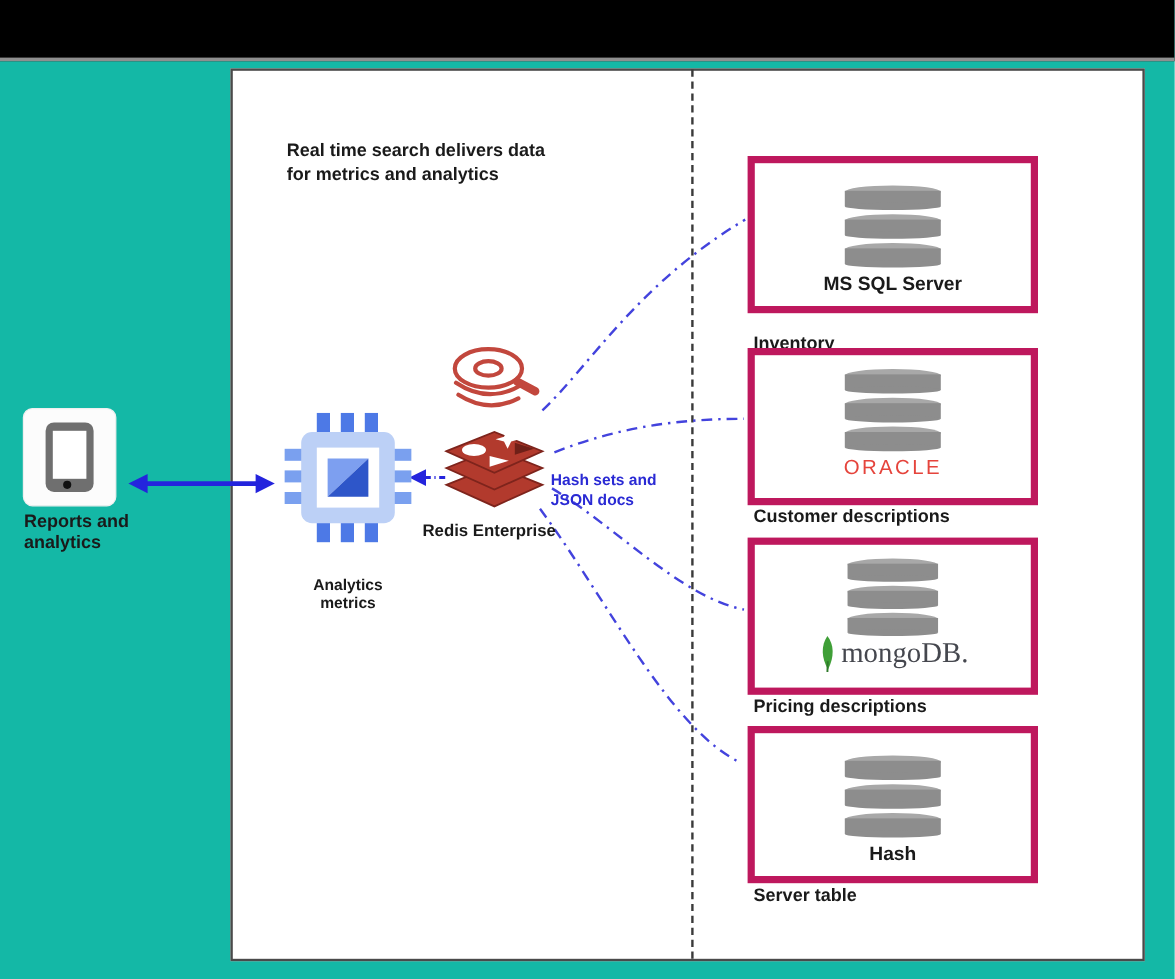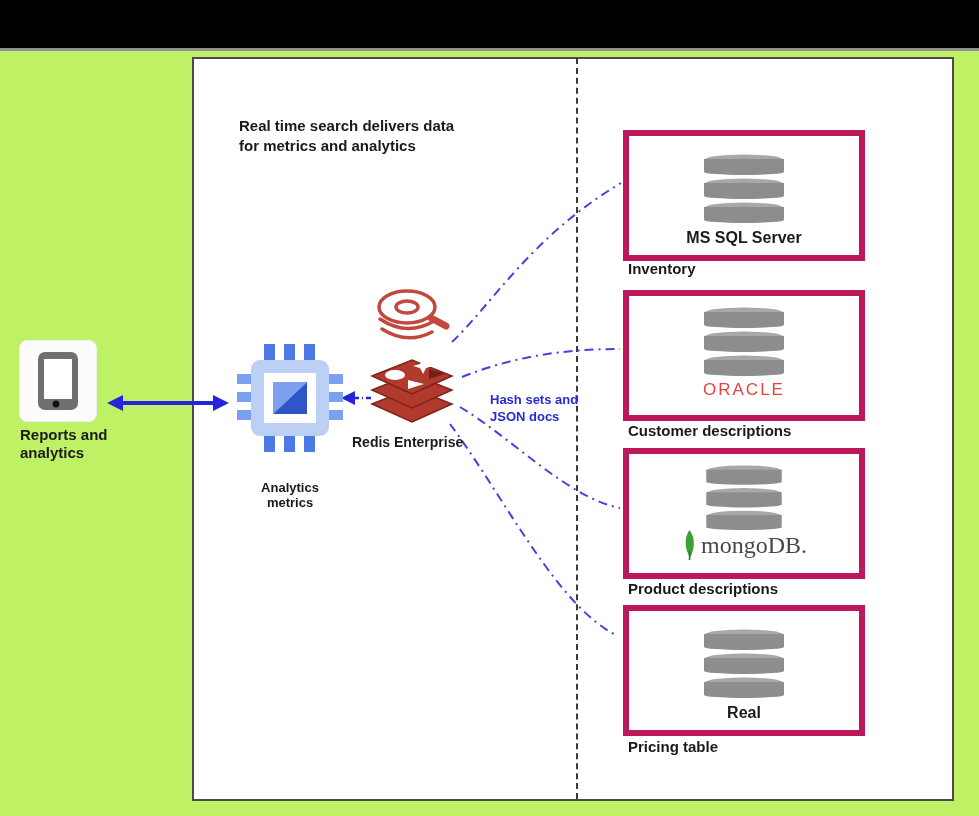--- a/index.html
+++ b/index.html
@@ -1,35 +1,35 @@
 <!DOCTYPE html>
 <html><head>
 <meta charset="utf-8">
 <style>
   html,body{margin:0;padding:0;background:#fff;}
-  .stage{position:relative;width:979px;height:816px;background:#bef264;overflow:hidden;
+  .stage{position:relative;width:979px;height:816px;background:#14b8a6;overflow:hidden;
          font-family:"Liberation Sans",sans-serif;color:#1a1a1a;}
   .topbar{position:absolute;left:0;top:0;width:979px;height:48px;background:#000;
           border-bottom:3px solid #8f8f8f;}
   .frame{position:absolute;left:192px;top:57px;width:758px;height:740px;
          border:2px solid #4a4a4a;background:#fff;}
   .divider{position:absolute;left:576px;top:58px;height:741px;border-left:2px dashed #3a3a3a;}
   .title{position:absolute;left:239px;top:116px;font-size:15px;font-weight:700;
          line-height:20px;white-space:pre-line;}
   .phone-card{position:absolute;left:19px;top:340px;width:76px;height:80px;background:#fcfcfc;
               border:1px solid #efefef;border-radius:8px;display:flex;align-items:center;justify-content:center;}
   .reports{position:absolute;left:20px;top:426px;font-size:15px;font-weight:700;line-height:18px;white-space:pre-line;}
   .overlay{position:absolute;left:0;top:0;width:979px;height:816px;pointer-events:none;}
   .chip{position:absolute;left:237px;top:344px;}
   .analytics-label{position:absolute;left:242px;top:480px;width:96px;text-align:center;
                    font-size:13px;font-weight:700;line-height:15px;white-space:pre-line;}
   .redisearch{position:absolute;left:374px;top:287px;}
   .redis{position:absolute;left:366px;top:350px;}
   .redis-label{position:absolute;left:352px;top:434px;font-size:14px;font-weight:700;}
-  .hash{position:absolute;left:490px;top:391px;font-size:13px;font-weight:700;line-height:17px;
+  .hash{position:absolute;left:459px;top:391px;font-size:13px;font-weight:700;line-height:17px;
         white-space:pre-line;color:#2a2ad4;}
   .dbbox{position:absolute;left:623px;width:230px;height:119px;border:6px solid #be185d;background:#fff;
          display:flex;flex-direction:column;align-items:center;}
   .cyl{margin-top:18px;}
   .cyl.tight{margin-top:11px;}
   .dbname{font-size:16px;font-weight:700;margin-top:5px;}
   .oracle-name{color:#e5443c;font-size:17px;font-weight:400;letter-spacing:2px;margin-top:3px;}
   .mongo-row{display:flex;align-items:center;gap:3px;margin-top:-2px;}
   .mongo-text{font-family:"Liberation Serif",serif;font-size:24px;color:#45474e;}
   .caption{position:absolute;left:628px;font-size:15px;font-weight:700;}
@@ -137,21 +137,21 @@
           <ellipse cx="41" cy="18" rx="40" ry="3" fill="#8d8d8d"></ellipse>
         </g>
       <g transform="translate(0,48)">
           <ellipse cx="41" cy="6" rx="40" ry="5.5" fill="#a8a8a8"></ellipse>
           <rect x="1" y="5" width="80" height="13" fill="#8d8d8d"></rect>
           <ellipse cx="41" cy="18" rx="40" ry="3" fill="#8d8d8d"></ellipse>
         </g>
     </svg>
     <div class="dbname">MS SQL Server</div>
   </div>
-  <div class="caption" style="top:260px">Inventory</div>
+  <div class="caption" style="top:278px">Inventory</div>
 
   <div class="dbbox" style="top:290px">
     <svg class="cyl tight" width="82" height="70" viewBox="0 0 82 70">
       <g>
           <ellipse cx="41" cy="6" rx="40" ry="5.5" fill="#a8a8a8"></ellipse>
           <rect x="1" y="5" width="80" height="13" fill="#8d8d8d"></rect>
           <ellipse cx="41" cy="18" rx="40" ry="3" fill="#8d8d8d"></ellipse>
         </g>
       <g transform="translate(0,24)">
           <ellipse cx="41" cy="6" rx="40" ry="5.5" fill="#a8a8a8"></ellipse>
@@ -187,37 +187,37 @@
         </g>
     </svg>
     <div class="mongo-row">
       <svg width="17" height="32" viewBox="0 0 17 32">
         <path d="M8.5 1 C 14 8 14.5 18 9 29 C 3.5 19 3 9 8.5 1 Z" fill="#3f9f37"></path>
         <line x1="8.8" y1="22" x2="8.5" y2="31" stroke="#2f7a2a" stroke-width="1.6"></line>
       </svg>
       <span class="mongo-text">mongoDB.</span>
     </div>
   </div>
-  <div class="caption" style="top:580px">Product descriptions</div>
+  <div class="caption" style="top:580px">Pricing descriptions</div>
 
   <div class="dbbox" style="top:605px">
     <svg class="cyl" width="82" height="70" viewBox="0 0 82 70">
       <g>
           <ellipse cx="41" cy="6" rx="40" ry="5.5" fill="#a8a8a8"></ellipse>
           <rect x="1" y="5" width="80" height="13" fill="#8d8d8d"></rect>
           <ellipse cx="41" cy="18" rx="40" ry="3" fill="#8d8d8d"></ellipse>
         </g>
       <g transform="translate(0,24)">
           <ellipse cx="41" cy="6" rx="40" ry="5.5" fill="#a8a8a8"></ellipse>
           <rect x="1" y="5" width="80" height="13" fill="#8d8d8d"></rect>
           <ellipse cx="41" cy="18" rx="40" ry="3" fill="#8d8d8d"></ellipse>
         </g>
       <g transform="translate(0,48)">
           <ellipse cx="41" cy="6" rx="40" ry="5.5" fill="#a8a8a8"></ellipse>
           <rect x="1" y="5" width="80" height="13" fill="#8d8d8d"></rect>
           <ellipse cx="41" cy="18" rx="40" ry="3" fill="#8d8d8d"></ellipse>
         </g>
     </svg>
-    <div class="dbname">Real</div>
-  </div>
-  <div class="caption" style="top:738px">Pricing table</div>
+    <div class="dbname">Hash</div>
+  </div>
+  <div class="caption" style="top:738px">Server table</div>
 
 </div>
 
 </body></html>

